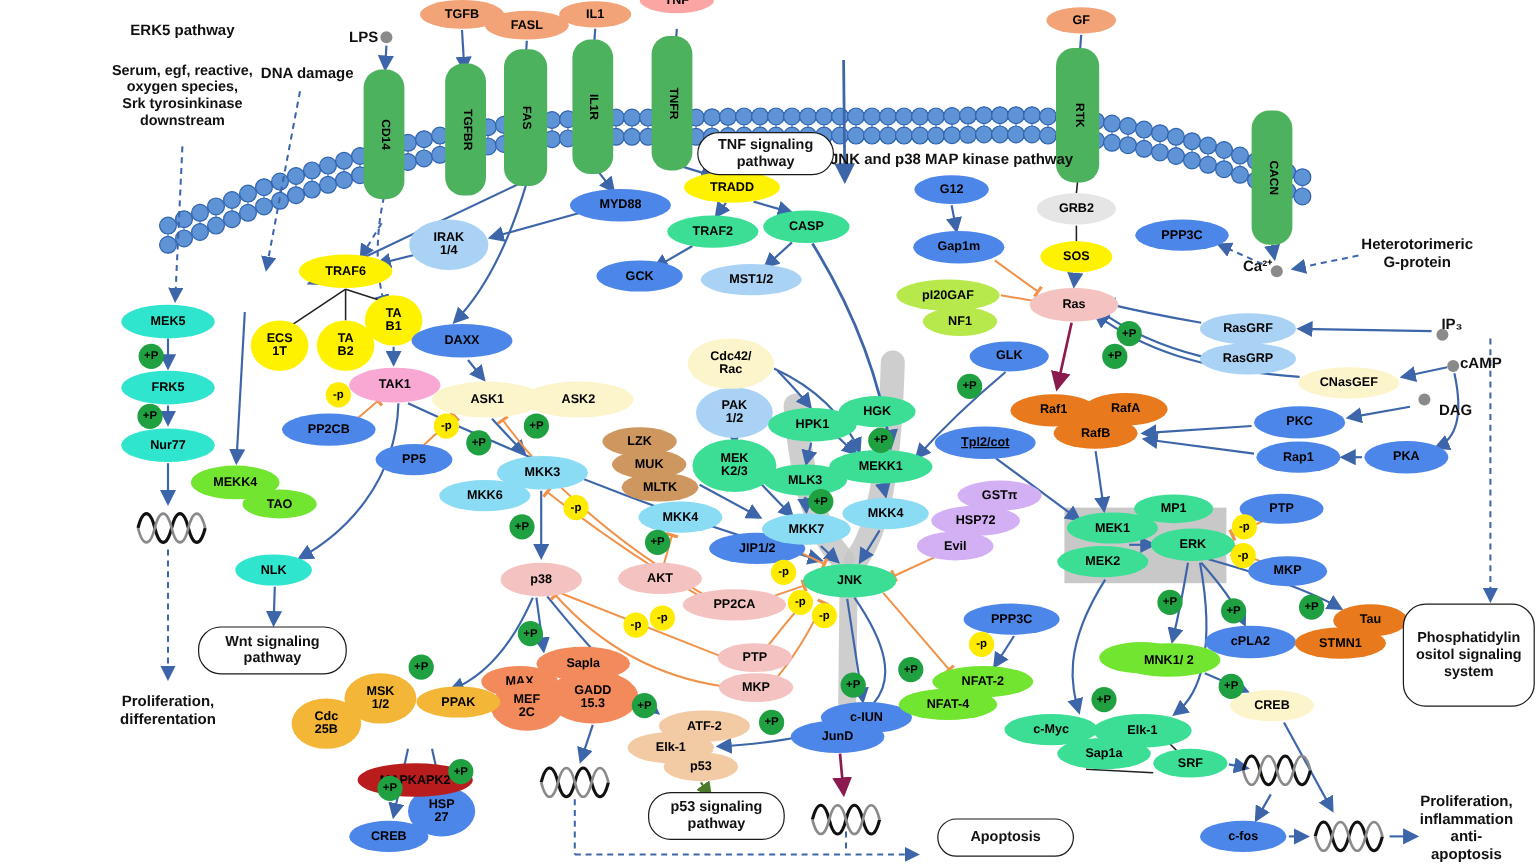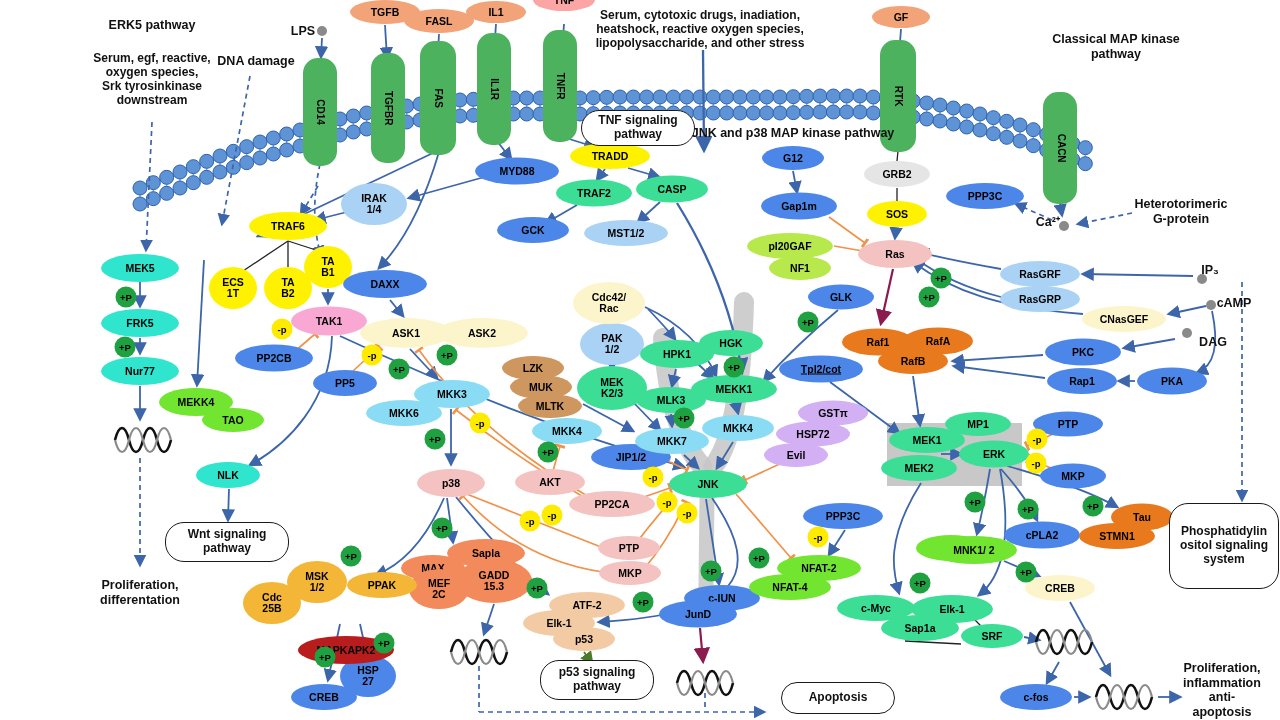--- a/index.html
+++ b/index.html
@@ -530,25 +530,21 @@
     <div class="node" style="left: 382px; top: 585px; width: 70px; height: 26px; background: rgb(243, 182, 54);">PPAK</div>
     <div class="node" style="left: 272px; top: 603px; width: 58px; height: 42px; background: rgb(243, 182, 54);">Cdc
 25B</div>
     <div class="ann" style="left: 152px; top: 25px;">ERK5 pathway</div>
     <div class="ann" style="left: 152px; top: 80px; font-size: 12px;">Serum, egf, reactive,
 oxygen species,
 Srk tyrosinkinase
 downstream</div>
     <div class="ann" style="left: 256px; top: 61px;">DNA damage</div>
     <div class="ann" style="left: 303px; top: 31px;">LPS</div>
-    <div class="ann" style="left: 700px; top: 30px; font-size: 12px;">Serum, cytotoxic drugs, inadiation,
-heatshock, reactive oxygen species,
-lipopolysaccharide, and other stress</div>
     <div class="ann" style="left: 793px; top: 133px;">JNK and p38 MAP kinase pathway</div>
-    <div class="ann" style="left: 1116px; top: 46px;">Classical MAP kinase pathway</div>
     <div class="ann" style="left: 1181px; top: 211px;">Heterotorimeric
 G-protein</div>
     <div class="ann" style="left: 1048px; top: 222px;">Ca²⁺</div>
     <div class="ann" style="left: 1210px; top: 270px;">IP₃</div>
     <div class="ann" style="left: 1234px; top: 303px;">cAMP</div>
     <div class="ann" style="left: 1193px; top: 342px; padding-left: 40px;">DAG</div>
     <div class="ann" style="left: 140px; top: 592px;">Proliferation,
 differentation</div>
     <div class="ann" style="left: 1222px; top: 690px;">Proliferation,
 inflammation

